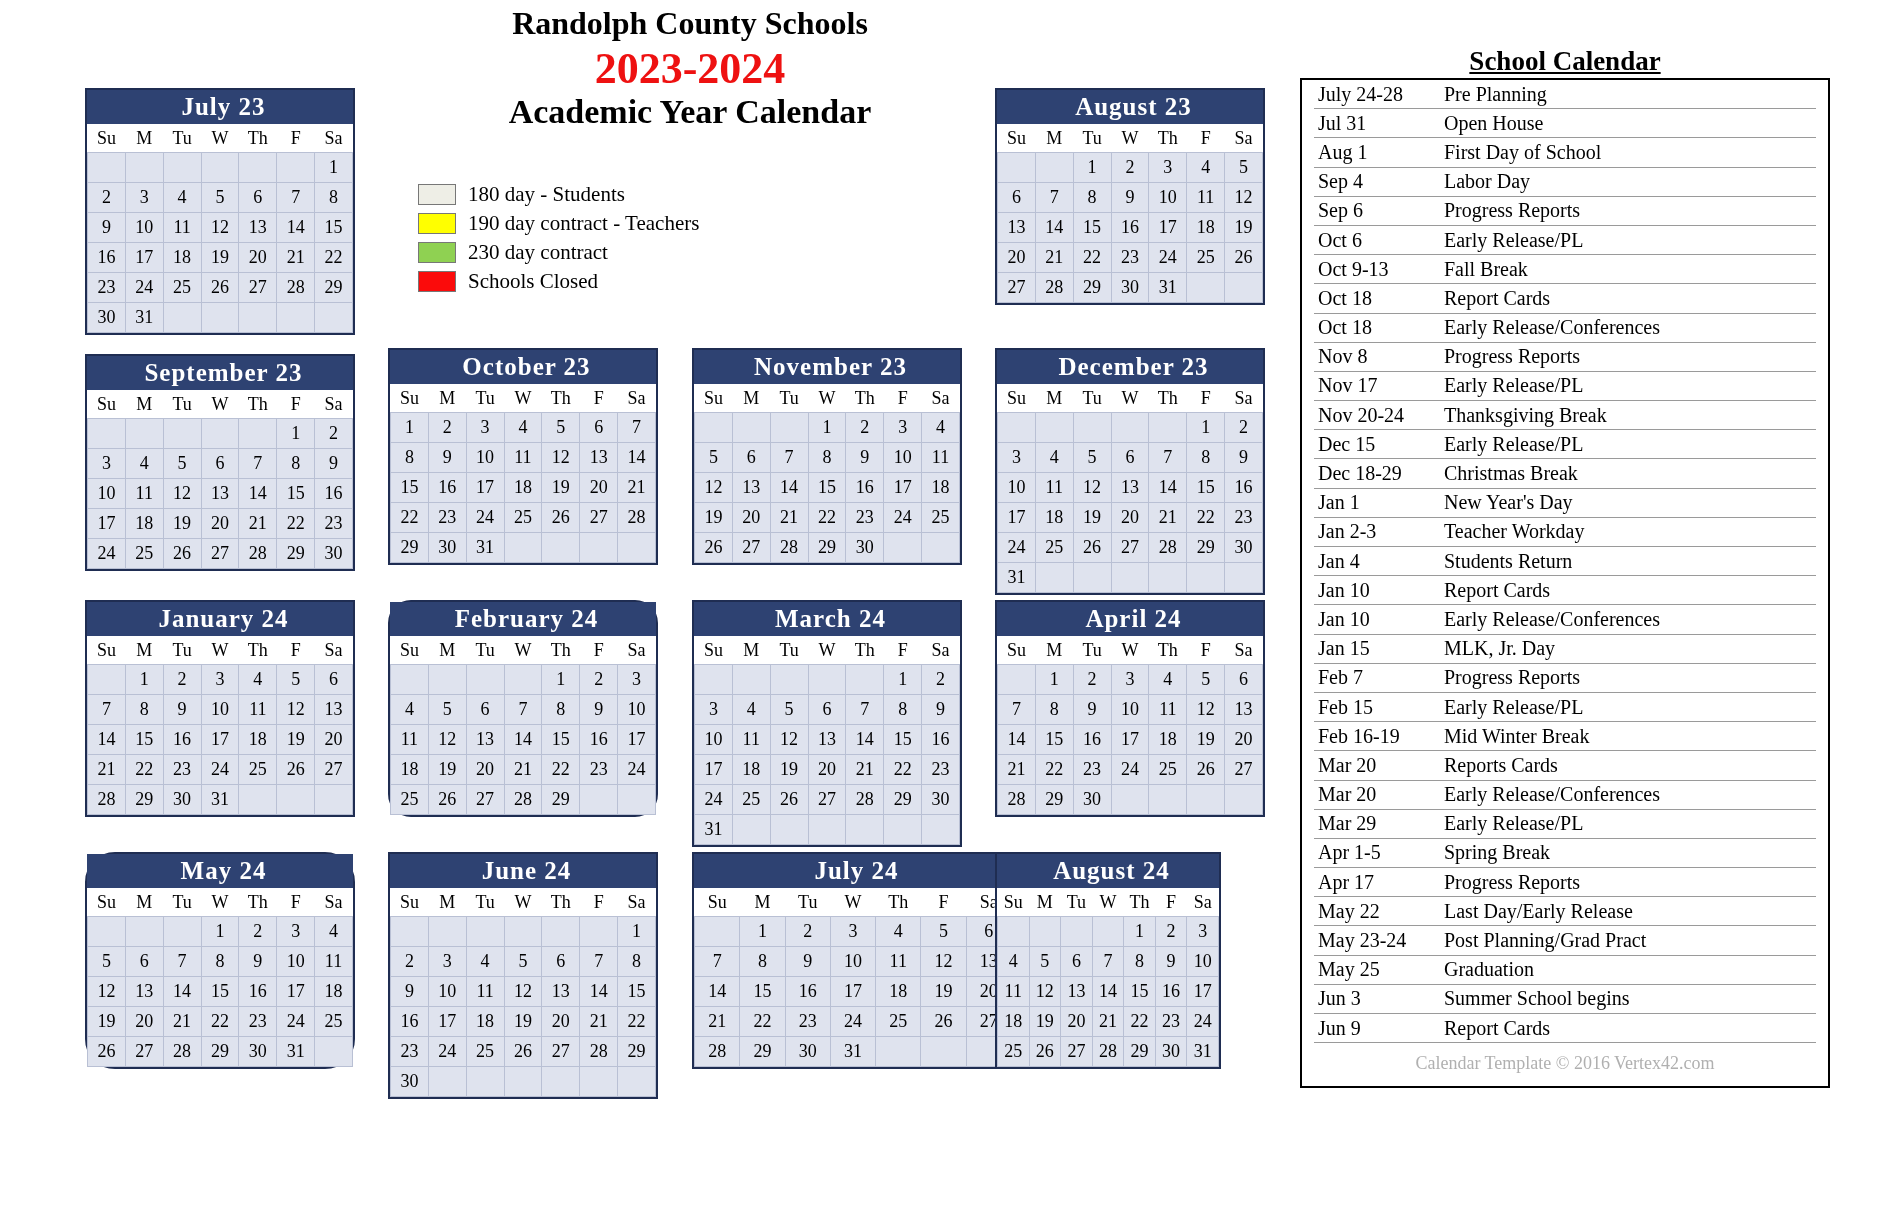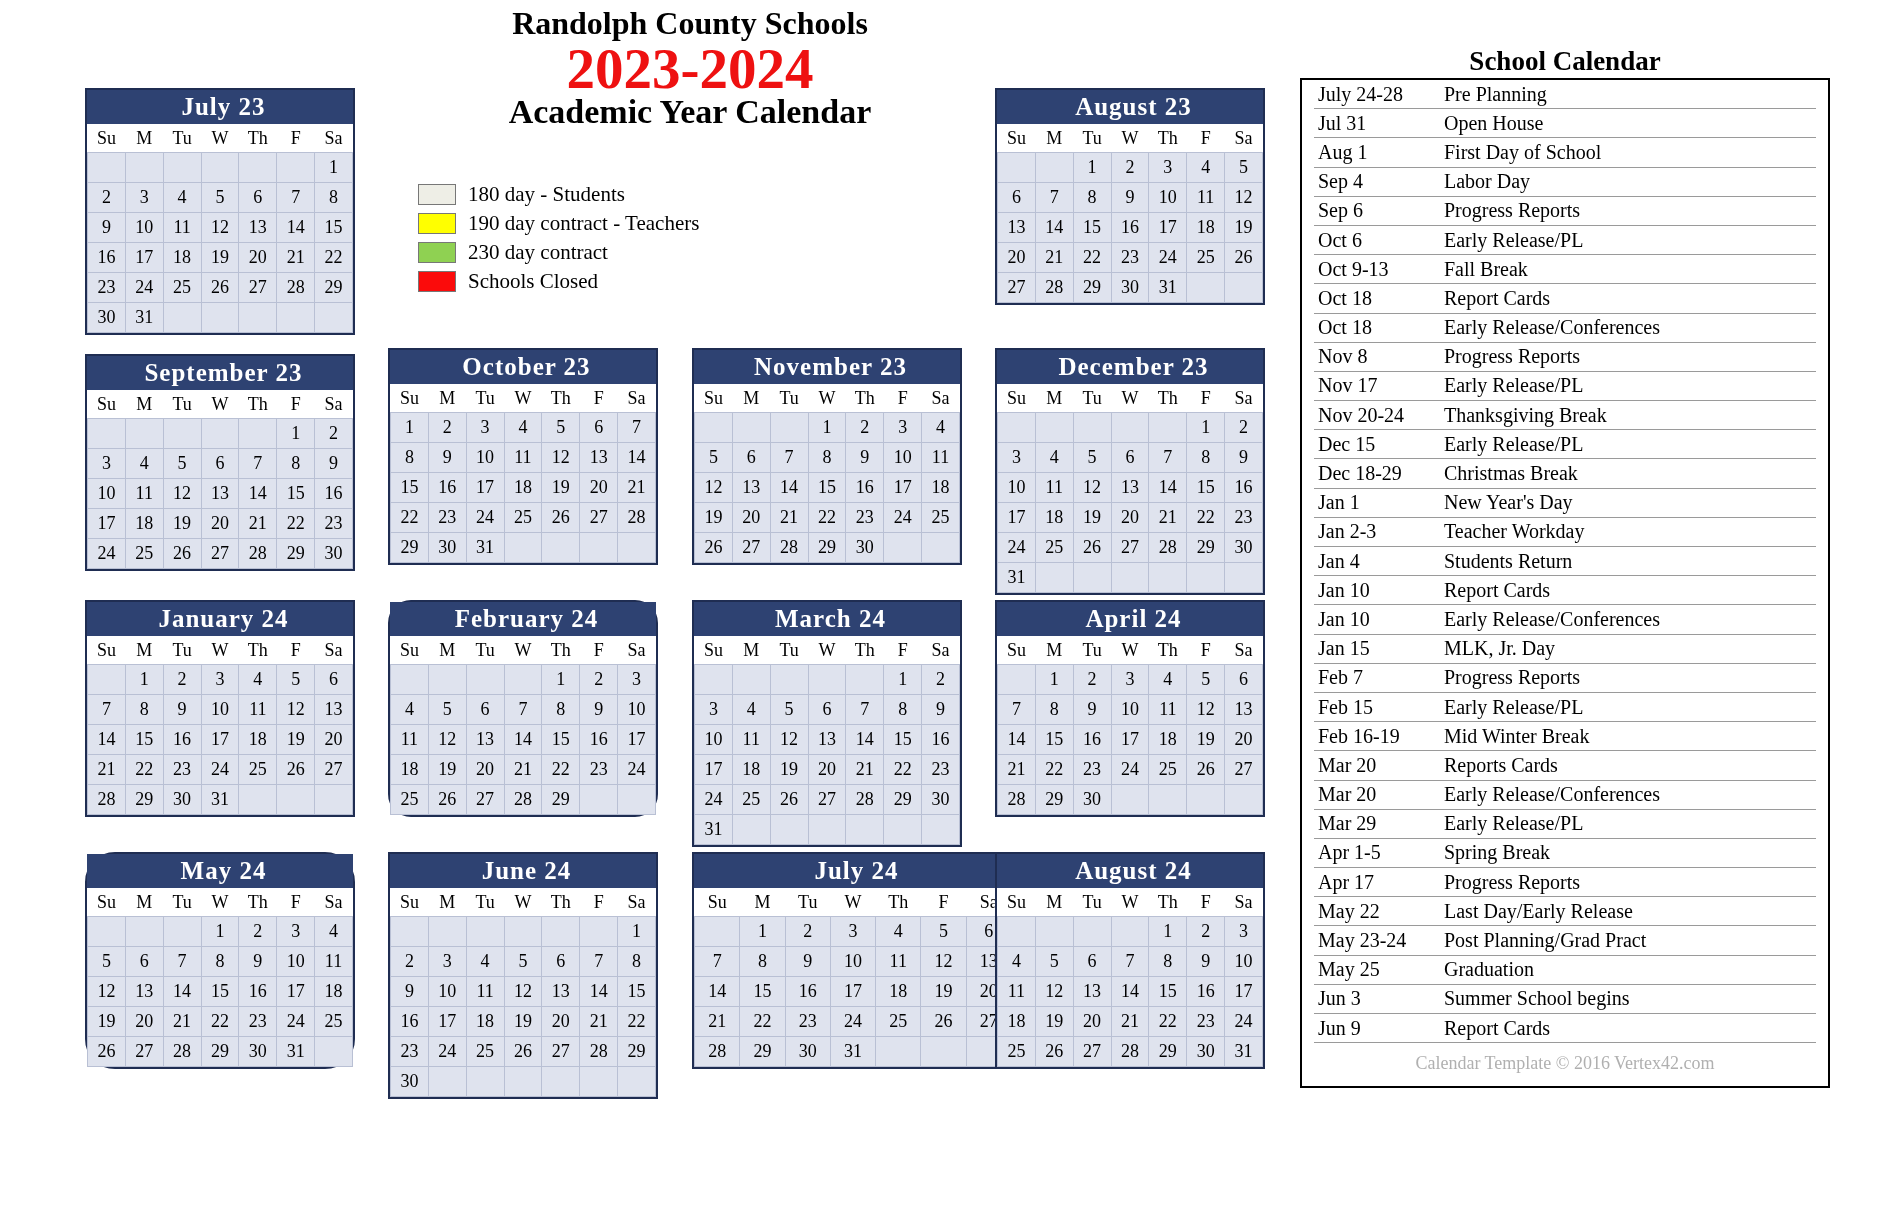--- a/index.html
+++ b/index.html
@@ -6,21 +6,21 @@
   body{
     width:1900px;height:1216px;background:#ffffff;
     font-family:"Liberation Serif", serif;
     color:#000;
     position:relative;
     overflow:hidden;
   }
   
   #header{position:absolute;left:380px;top:0px;width:620px;text-align:center;}
   .hdr-line1{font-size:32px;font-weight:bold;letter-spacing:0px;line-height:46px;}
-  .hdr-year{font-size:57px;font-weight:bold;color:#ee1111;line-height:42px;margin-top:2px;}
+  .hdr-year{font-size:44px;font-weight:bold;color:#ee1111;line-height:42px;margin-top:2px;}
   .hdr-line3{font-size:34px;font-weight:bold;line-height:40px;margin-top:2px;}
 
   
   #legend{position:absolute;left:418px;top:180px;}
   .legend-row{display:flex;align-items:center;height:29px;}
   .legend-swatch{width:36px;height:19px;border:1px solid #777;margin-right:12px;}
   .legend-label{font-size:21px;}
 
   
   .month{
@@ -56,21 +56,21 @@
   td.blue{background:#b9cbe8;}
   td.purple{background:#8aa9e0;}
 
   
   #panel{
     position:absolute;left:1300px;top:78px;width:530px;height:1010px;
     border:2px solid #000;background:#fff;box-sizing:border-box;
   }
   #panel-title{
     position:absolute;left:1300px;top:46px;width:530px;text-align:center;
-    font-size:27px;font-weight:bold;
+    font-size:27px;font-weight:bold;text-decoration:underline;
   }
   .ev-row{display:flex;border-bottom:1px solid #9a9a9a;height:28.2px;align-items:center;
     margin:0 12px;}
   .ev-date{width:126px;font-size:20px;padding-left:4px;}
   .ev-desc{font-size:20px;}
   #panel-footer{
     text-align:center;color:#b0b0b0;font-size:18px;margin-top:10px;
   }
 </style>
 </head>
@@ -950,21 +950,21 @@
             <td class="on gray">29</td>
             <td class="on gray">30</td>
             <td class="on gray">31</td>
             <td class="e"></td>
             <td class="e"></td>
             <td class="e"></td>
           </tr>
         </tbody>
       </table>
     </div>
-    <div class="month" style="left: 995px; top: 852px; width: 270px;">
+    <div class="month" style="left: 995px; top: 852px; width: 226px;">
       <div class="month-title">August 24</div>
       <table class="cal">
         <thead>
           <tr>
             <th>Su</th>
             <th>M</th>
             <th>Tu</th>
             <th>W</th>
             <th>Th</th>
             <th>F</th>

